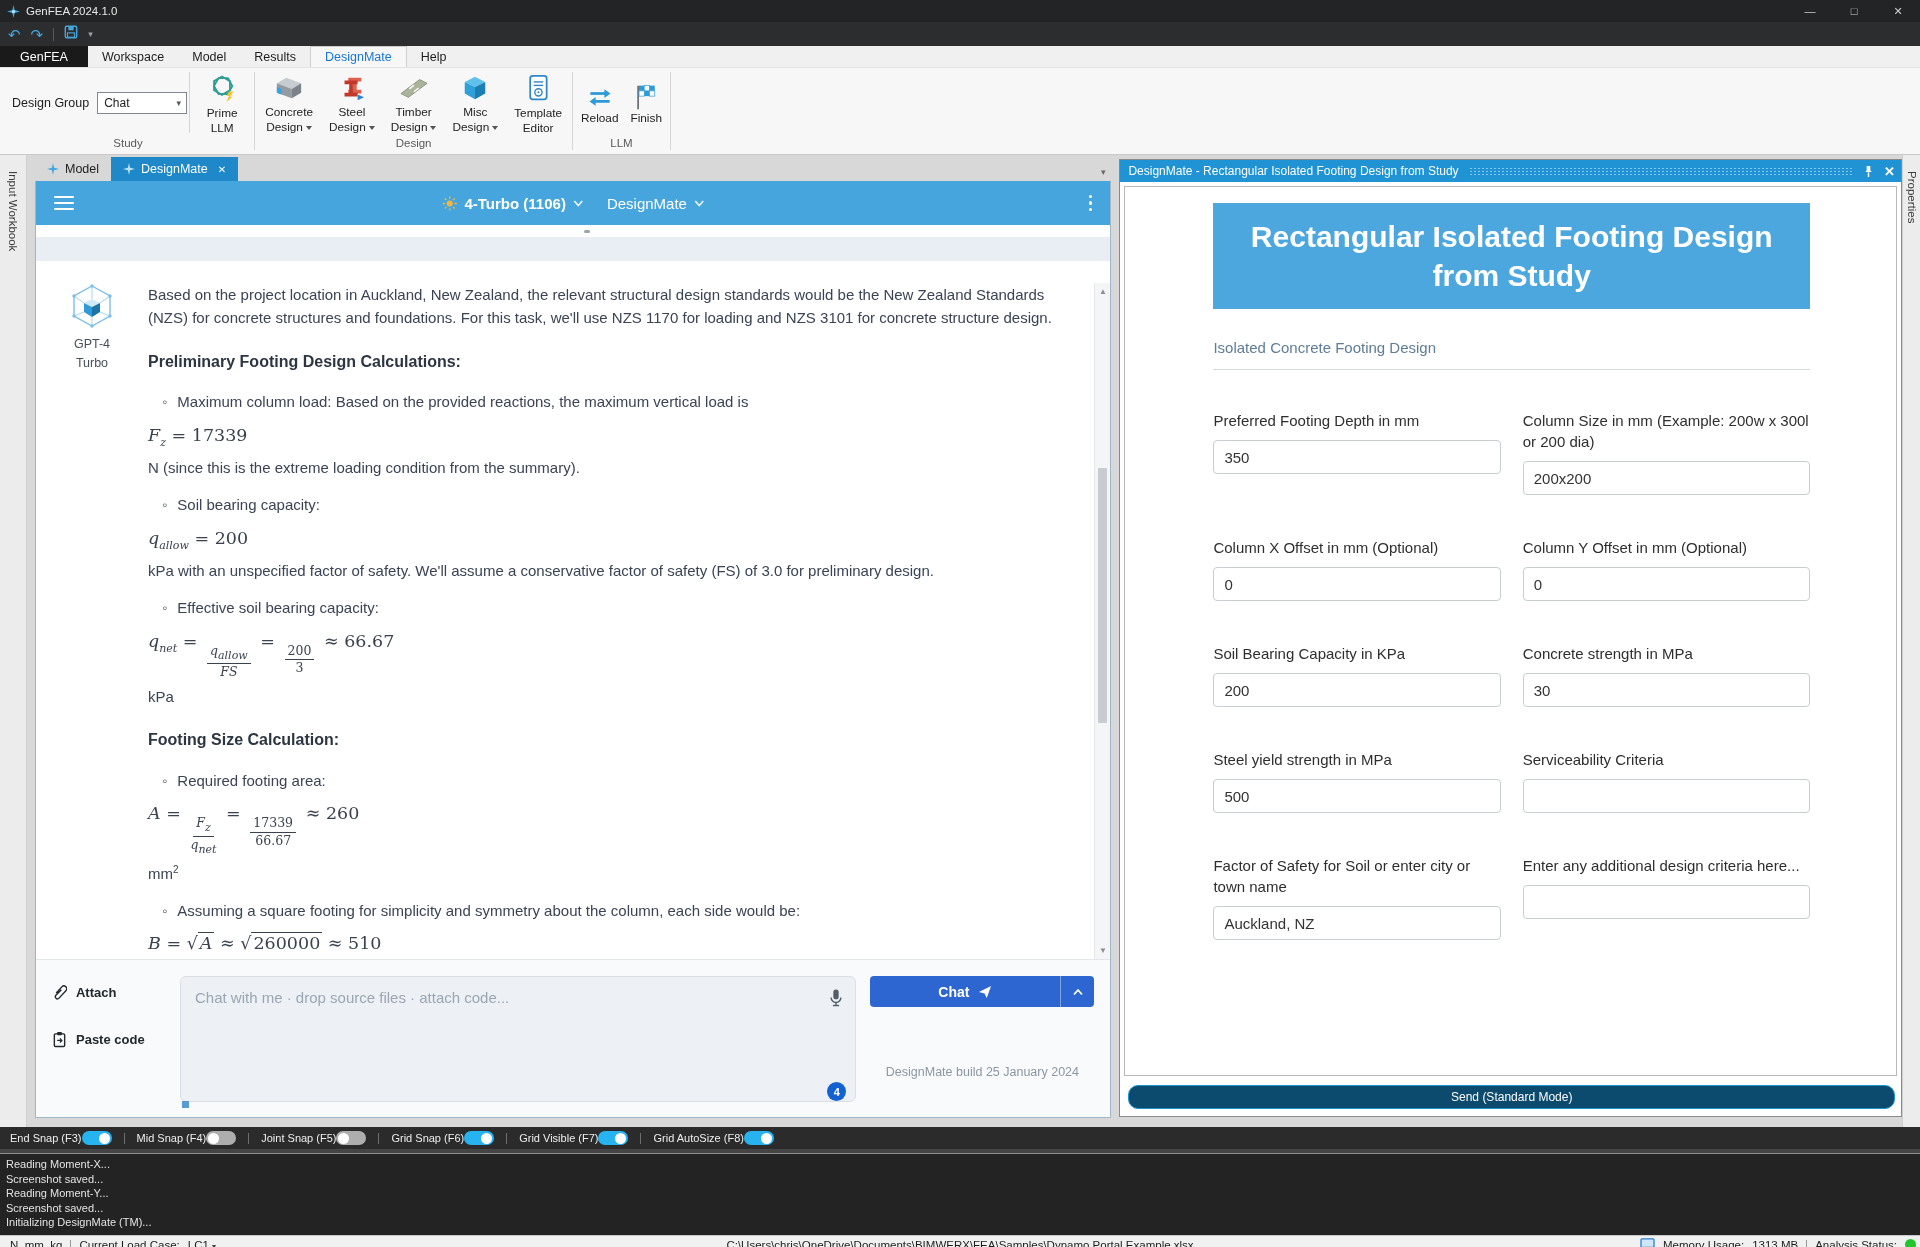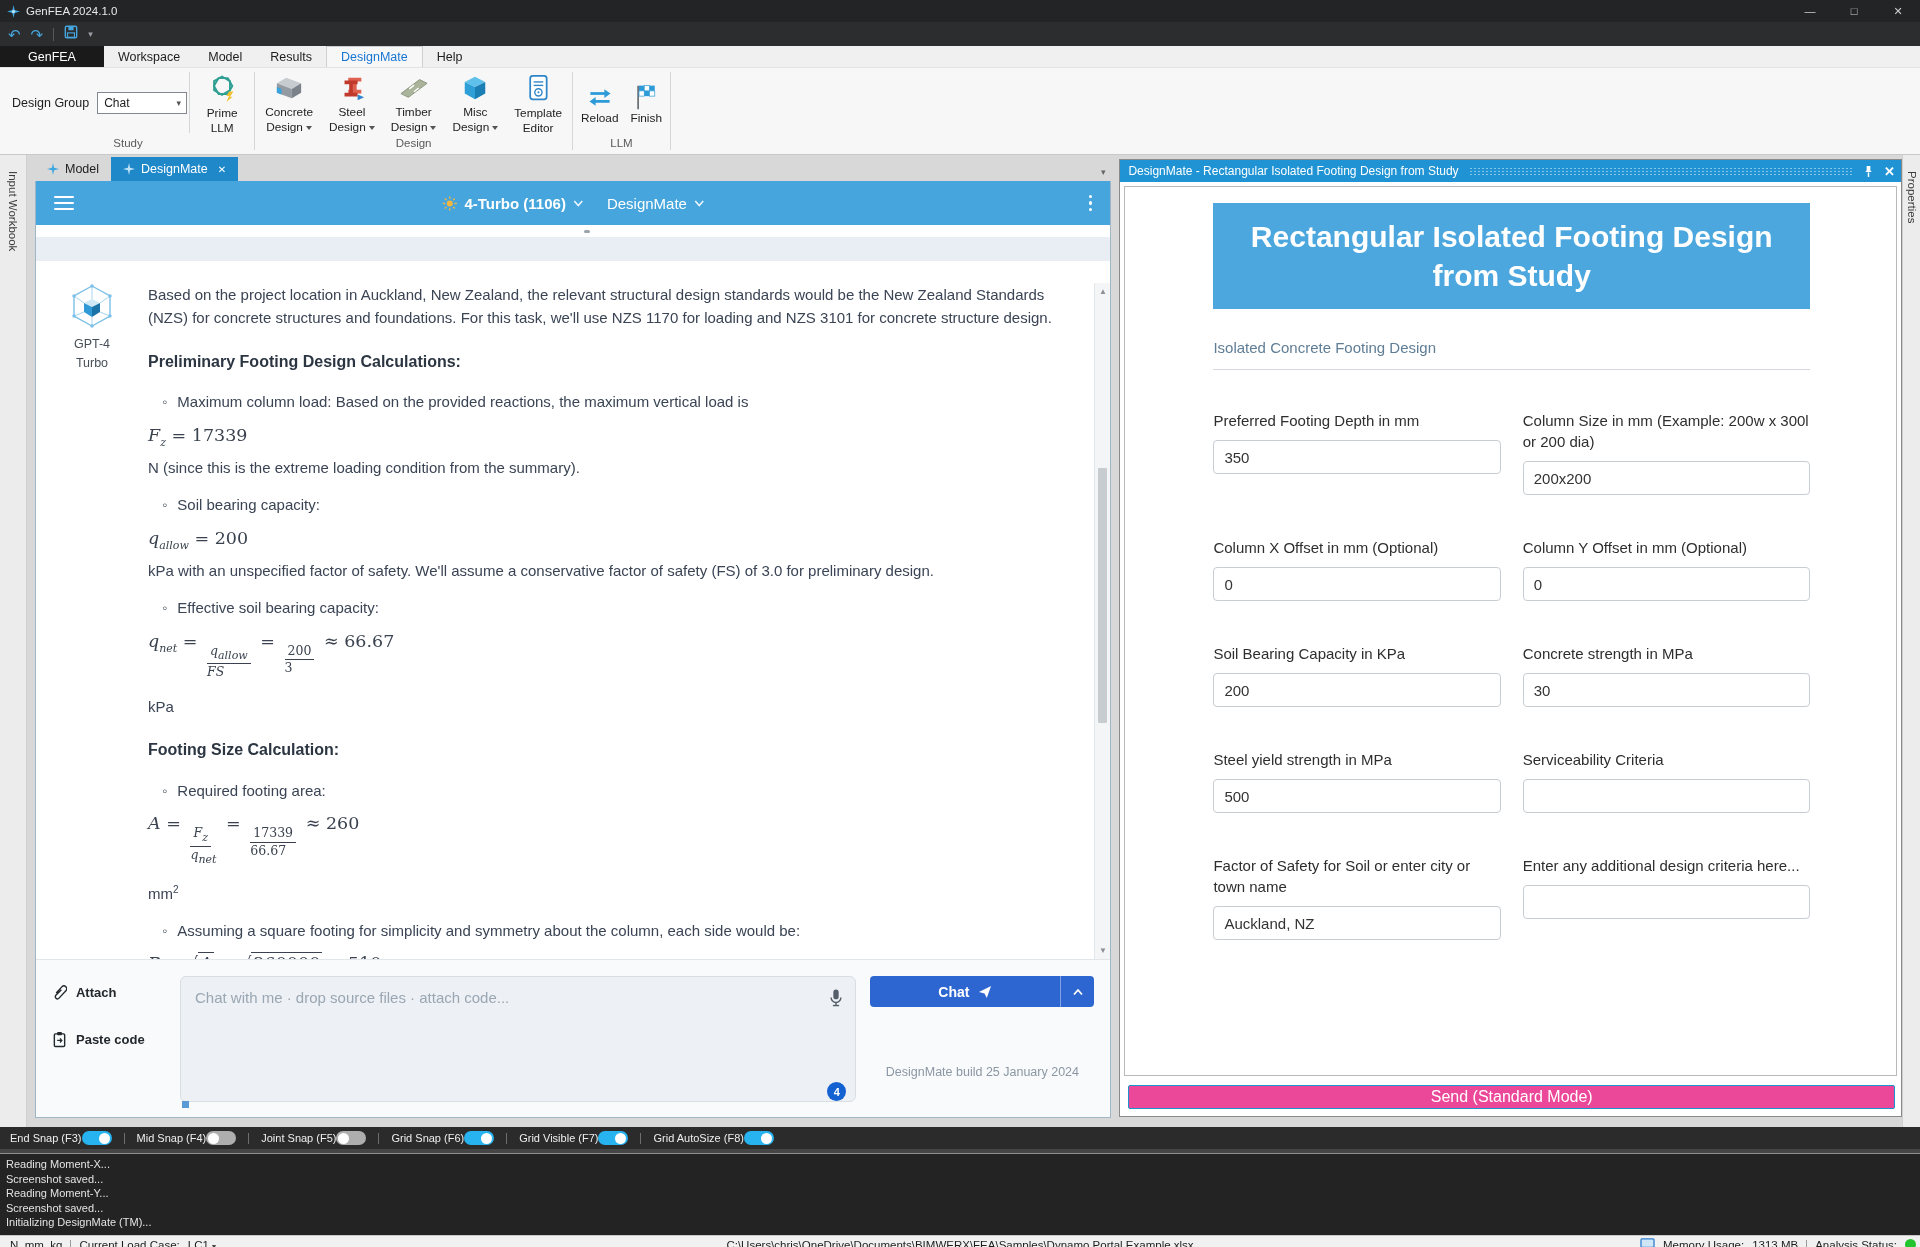--- a/index.html
+++ b/index.html
@@ -14,21 +14,21 @@
   .win-btn{width:44px;display:flex;align-items:center;justify-content:center;
            color:#cfcfcf;font-size:11px;cursor:default;}
   
   .qat{height:24px;background:#2b2d2f;display:flex;align-items:center;padding-left:8px;gap:10px;}
   .qat .g{color:#46a6dd;font-size:15px;line-height:1;}
   .qat .sep{width:1px;height:13px;background:#55595c;}
   .qat .drop{color:#9aa0a5;font-size:9px;}
   
   .menubar{height:21px;background:#f0f0f0;display:flex;align-items:stretch;font-size:12.5px;border-bottom:1px solid #e3e3e3;}
   .mtab{display:flex;align-items:center;padding:0 14px;color:#1d1d1d;}
-  .mtab.genfea{background:#1a1a1a;color:#fff;padding:0 28px;}
+  .mtab.genfea{background:#1a1a1a;color:#fff;padding:0 20px;}
   .mtab.active{background:#f7f7f7;color:#1976d2;border:1px solid #cfcfcf;border-bottom:none;}
   
   .ribbon{height:86px;background:#f7f7f7;border-bottom:1px solid #c9c9c9;display:flex;align-items:stretch;padding:0 4px;}
   .rgroup{display:flex;flex-direction:column;}
   .rgc{flex:1;display:flex;align-items:center;}
   .rgl{height:17px;text-align:center;font-size:11.5px;color:#5a5a5a;}
   .rsep{width:1px;background:#d6d6d6;margin:4px 2px;}
   .rlabel{font-size:12.5px;color:#1d1d1d;margin:0 8px;}
   .combo{width:82px;height:20px;background:#fff;border:1px solid #828790;display:flex;align-items:center;font-size:12px;color:#222;padding-left:6px;}
   .combo .cc{margin-left:auto;padding-right:5px;color:#555;font-size:9px;}
@@ -66,21 +66,21 @@
   .avatar-lbl{font-size:12.5px;color:#474f58;text-align:center;line-height:1.55;}
   .msg{flex:1;padding:0 34px 0 14px;color:#3a4454;font-size:15px;line-height:1.55;overflow:hidden;}
   .msg p{margin:0 0 14px;}
   .msg h3{font-size:16px;color:#2c3642;margin:20px 0 16px;}
   .blt-row{display:flex;gap:10px;margin:10px 0 8px;padding-left:14px;}
   .blt{color:#55606b;flex:none;}
   .math{font-family:"DejaVu Serif","Liberation Serif",serif;font-size:17.5px;color:#39424e;margin:6px 0;}
   .math i{font-style:italic;}
   .math sub{font-size:11px;font-style:italic;}
   .unit{margin:2px 0 14px;}
-  .frac{display:inline-flex;flex-direction:column;align-items:flex-start;vertical-align:-8px;font-size:12.5px;line-height:1.15;margin:10px 4px;}
+  .frac{display:inline-flex;flex-direction:column;align-items:center;vertical-align:-8px;font-size:12.5px;line-height:1.15;margin:0 4px;}
   .frac .num{border-bottom:1px solid #39424e;padding:0 3px 1px;}
   .frac .den{padding-top:1px;}
   .rad{border-top:1px solid #39424e;padding:0 2px;}
   .sbar{width:15px;flex:none;background:#f3f5f7;display:flex;flex-direction:column;align-items:center;border-left:1px solid #e4e8eb;}
   .sbar .arr{font-size:8px;color:#8a9096;padding:4px 0;}
   .sbar .thumb{width:9px;height:255px;background:#c7ccd1;margin-top:168px;border-radius:1px;}
   
   .chat-input{height:158px;flex:none;border-top:1px solid #e1e6ea;background:#f8fafc;display:flex;padding:16px 16px 6px;box-sizing:border-box;}
   .left-actions{width:128px;flex:none;padding-top:8px;}
   .act{display:flex;align-items:center;gap:9px;font-size:13px;font-weight:bold;color:#23282d;margin-bottom:30px;}
@@ -103,21 +103,21 @@
   .panel-titlebar .pic{display:flex;align-items:center;gap:10px;}
   .panel-titlebar .px{font-size:13px;font-weight:bold;}
   .panel-body{flex:1;margin:4px;border:1px solid #b9b9b9;overflow:hidden;padding:16px 86px 0 88px;}
   .banner{background:#4ba7de;color:#fff;font-size:30px;font-weight:bold;text-align:center;line-height:1.3;padding:14px 12px;}
   .subtitle{margin-top:30px;color:#5f7d95;font-size:15px;}
   .divider{border-bottom:1px solid #d5d9dd;margin-top:13px;}
   .form{display:grid;grid-template-columns:1fr 1fr;column-gap:22px;row-gap:26px;margin-top:24px;align-items:start;}
   .field label{display:block;font-size:15px;color:#2e2e2e;line-height:1.4;margin-bottom:9px;margin-top:16px;}
   .field input{width:100%;height:34px;box-sizing:border-box;border:1px solid #c8cdd2;border-radius:4px;padding:0 10px;font-size:15px;color:#333;font-family:"Liberation Sans",sans-serif;outline:none;}
   .panel-footer{flex:none;padding:5px 8px 7px;}
-  .send-btn{width:100%;height:22px;background:#ec4899;border:1px solid #1b93cc;border-radius:2px;color:#fff;font-size:16px;display:flex;align-items:center;justify-content:center;}
+  .send-btn{width:100%;height:22px;background:#0c4a6e;border:1px solid #1b93cc;border-radius:10px;color:#fff;font-size:12px;display:flex;align-items:center;justify-content:center;}
   
   .snapbar{height:22px;background:#2b2b2b;display:flex;align-items:center;padding-left:10px;gap:12px;color:#eee;font-size:11px;}
   .snap-item{display:flex;align-items:center;gap:0;}
   .snap-sep{width:1px;height:11px;background:#6e6e6e;}
   .toggle{width:30px;height:14px;border-radius:7px;position:relative;}
   .toggle.on{background:#27b3ef;}
   .toggle.off{background:#aeaeae;}
   .toggle .knob{position:absolute;top:1.5px;width:11px;height:11px;border-radius:50%;background:#fff;}
   .toggle.on .knob{right:2px;}
   .toggle.off .knob{left:2px;}

